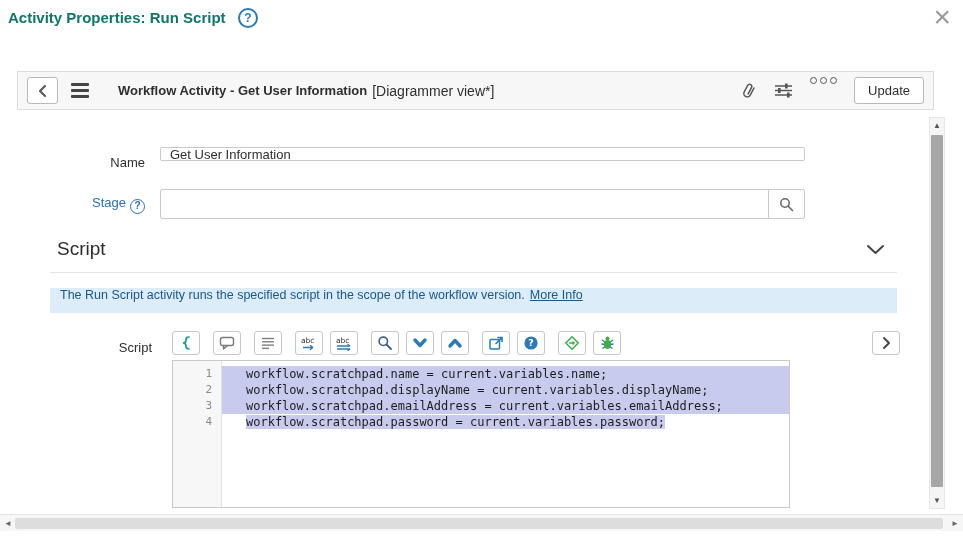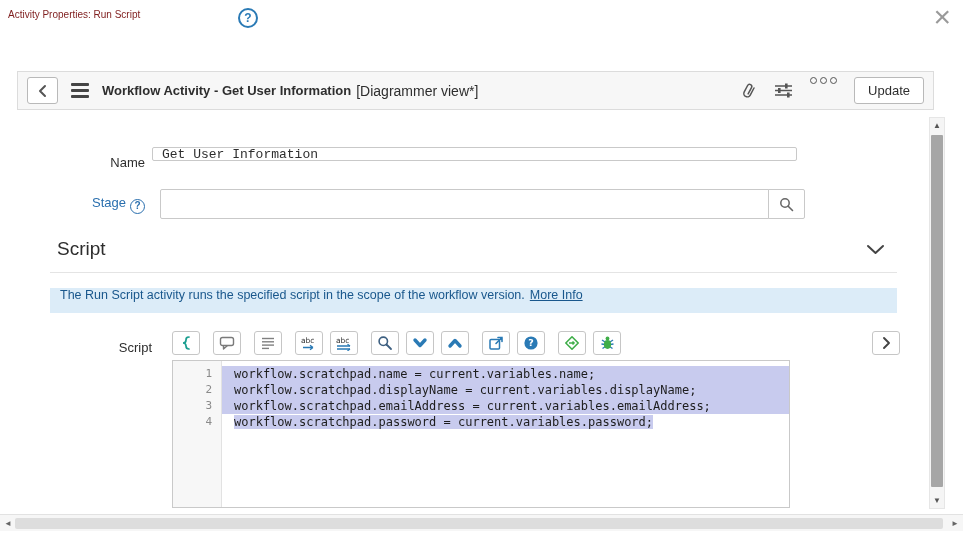--- a/index.html
+++ b/index.html
@@ -1,47 +1,47 @@
 <!DOCTYPE html>
 <html><head>
 <meta charset="utf-8">
 <style>
   * { box-sizing:border-box; margin:0; padding:0; }
   html,body { background:#fff; }
   body { font-family:"Liberation Sans","DejaVu Sans",sans-serif; color:#2e2e2e; }
   .stage { position:relative; width:963px; height:553px; background:#fff; overflow:hidden; }
 
   
-  .dlg-title { position:absolute; left:8px; top:9px; font-size:10px; font-weight:400; color:#7f1d1d; }
+  .dlg-title { position:absolute; left:8px; top:9px; font-size:15px; font-weight:700; color:#0f766e; }
   .help-badge { position:absolute; left:238px; top:8px; width:20px; height:20px; border:2px solid #2a7ab5;
                 border-radius:50%; color:#2a7ab5; font-size:12px; font-weight:700; text-align:center;
                 line-height:16px; cursor:pointer; background:#fff; }
   .close-btn { position:absolute; right:12px; top:0px; font-size:30px; color:#9a9a9a; line-height:1.1; cursor:pointer; }
 
   
   .wf-toolbar { position:absolute; left:17px; top:71px; width:917px; height:39px; background:#f7f7f7;
                 border:1px solid #dcdcdc; display:flex; align-items:center; padding:0 9px; }
   .back-btn { width:31px; height:27px; background:#fff; border:1px solid #b9b9b9; border-radius:3px;
               display:flex; align-items:center; justify-content:center; cursor:pointer; flex:0 0 auto; }
   .hamburger { margin-left:13px; display:flex; flex-direction:column; gap:3px; cursor:pointer; }
   .hamburger i { display:block; width:18px; height:3px; background:#454545; border-radius:1px; }
-  .wf-title { margin-left:13px; font-size:13px; font-weight:700; white-space:nowrap; }
+  .wf-title { margin-left:29px; font-size:13px; font-weight:700; white-space:nowrap; }
   .wf-view  { margin-left:5px; font-size:14px; font-weight:400; white-space:nowrap; }
   .tb-right { margin-left:auto; display:flex; gap:17px; }
   .tb-icon { display:flex; align-items:center; cursor:pointer; }
   .more-dots { display:flex; gap:3px; cursor:pointer; }
   .more-dots i { width:7px; height:7px; border:1.5px solid #555; border-radius:50%; display:block; }
   .update-btn { background:#fff; border:1px solid #b9b9b9; border-radius:3px; font-size:13px;
                 padding:5px 13px; color:#2e2e2e; cursor:pointer; font-family:inherit; }
 
   
   .field-label { position:absolute; font-size:13px; text-align:right; color:#2e2e2e; }
   .name-label  { left:0; top:155px; width:145px; }
-  .name-input  { position:absolute; left:152px; top:147px; width:645px; height:14px; border:1px solid #c9c9c9;
-                 border-radius:2px; padding:0 9px; font-size:13px; font-family:Liberation Mono, monospace; color:#2e2e2e; }
+  .name-input  { position:absolute; left:160px; top:147px; width:645px; height:14px; border:1px solid #c9c9c9;
+                 border-radius:2px; padding:0 9px; font-size:13px; font-family:Liberation Sans, sans-serif; color:#2e2e2e; }
   .stage-label-wrap { left:0; top:195px; width:145px; color:#2a6fae; }
   .stage-help { display:inline-block; width:15px; height:15px; border:1.5px solid #2a6fae; border-radius:50%;
                 font-size:10px; font-weight:700; text-align:center; line-height:12px; margin-left:4px;
                 vertical-align:-2px; cursor:pointer; }
   .stage-input { position:absolute; left:160px; top:189px; width:609px; height:30px; border:1px solid #c9c9c9;
                  border-radius:2px 0 0 2px; padding:0 9px; font-size:13px; font-family:inherit; }
   .stage-search { position:absolute; left:768px; top:189px; width:37px; height:30px; background:#fff;
                   border:1px solid #c9c9c9; border-left:1px solid #c9c9c9; border-radius:0 2px 2px 0;
                   display:flex; align-items:center; justify-content:center; cursor:pointer; }
 
@@ -63,21 +63,21 @@
           display:flex; align-items:center; justify-content:center; margin-right:7px; cursor:pointer; flex:0 0 auto; }
   .gap-l { margin-left:6px; }
   .expand-btn { margin-left:auto; margin-right:0; }
 
   .code-area { position:absolute; left:172px; top:360px; width:618px; height:148px;
                border:1px solid #c9c9c9; background:#fff; display:flex; overflow:hidden; }
   .gutter { width:49px; background:#f7f7f7; border-right:1px solid #e2e2e2; padding-top:5px; flex:0 0 auto; }
   .gutter .ln { height:16px; line-height:16px; font-family:"DejaVu Sans Mono",monospace; font-size:11px;
                 color:#8a8a8a; text-align:right; padding-right:9px; }
   .codepane { flex:1; padding-top:5px; font-family:"DejaVu Sans Mono",monospace; font-size:12px; color:#1d1d1d; }
-  .cline { height:16px; line-height:16px; padding-left:12px; white-space:pre; }
+  .cline { height:16px; line-height:16px; padding-left:24px; white-space:pre; }
   .cline.sel { background:#c8cbee; }
   .seltext { background:#c8cbee; }
 
   
   .vscroll { position:absolute; left:929px; top:117px; width:16px; height:392px; background:#f5f5f5;
              border:1px solid #e6e6e6; }
   .vs-arrow { position:absolute; left:0; width:14px; height:15px; text-align:center; font-size:8px;
               color:#555; line-height:15px; cursor:pointer; }
   .vs-up { top:0; } .vs-down { bottom:0; }
   .vs-thumb { position:absolute; left:1px; top:17px; width:12px; height:352px; background:#a6a6a6;

